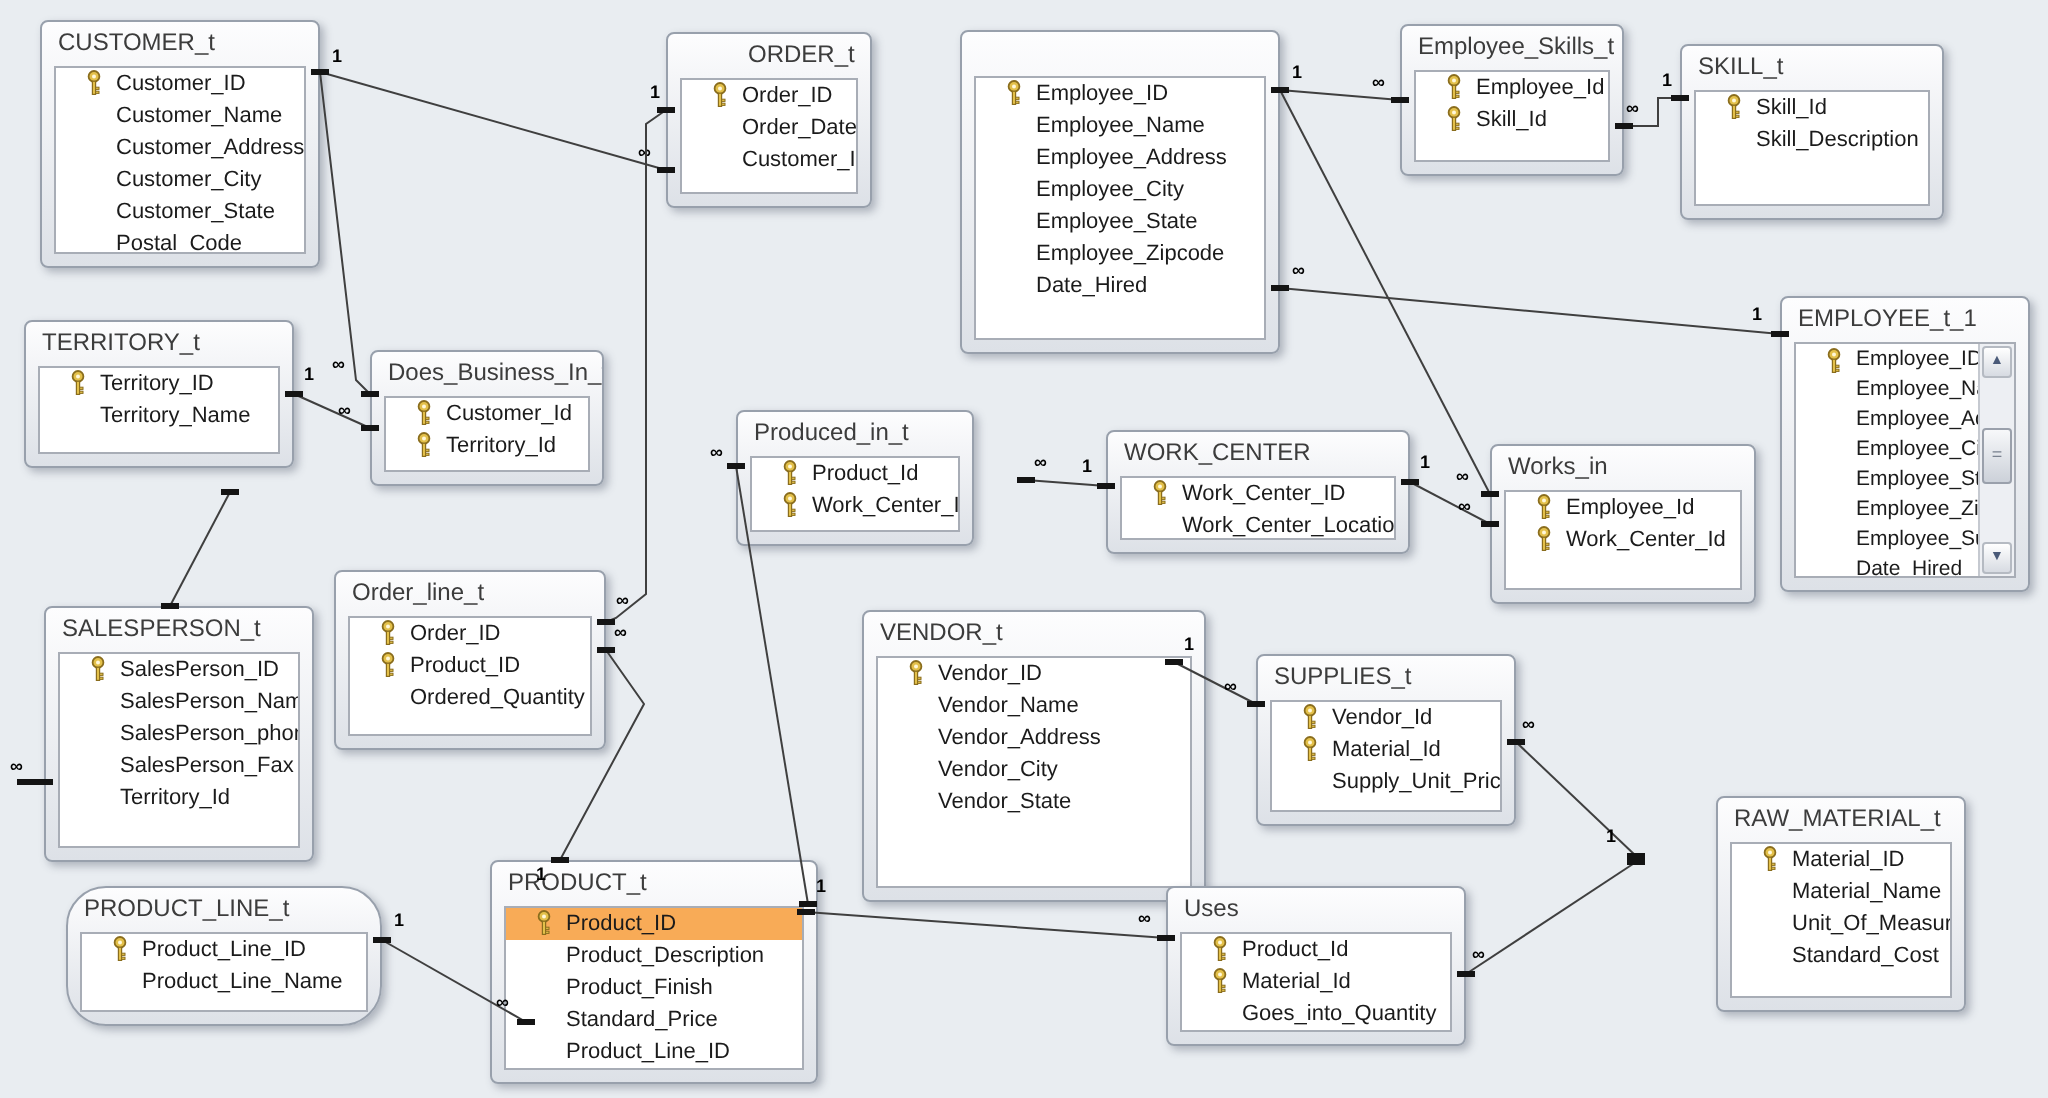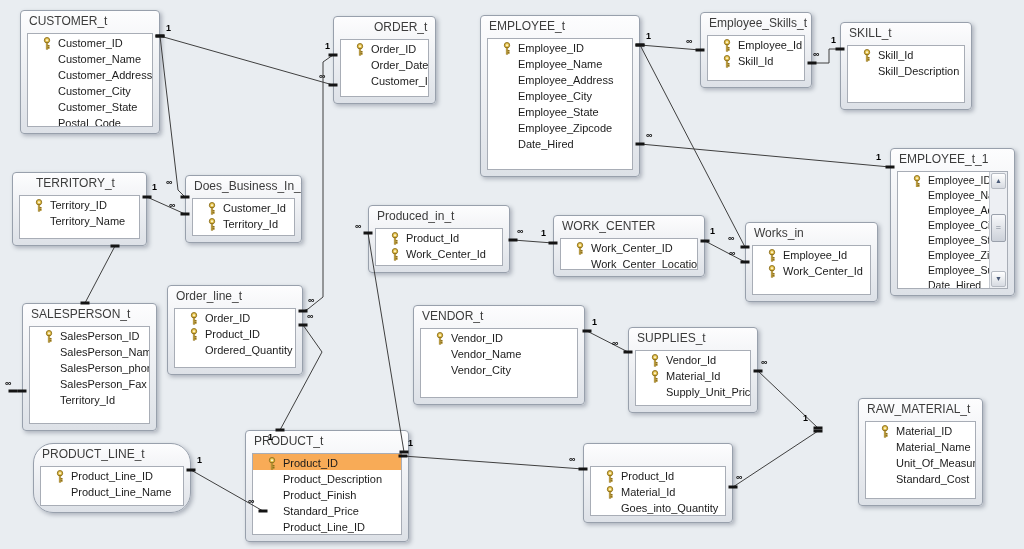--- a/index.html
+++ b/index.html
@@ -45,21 +45,21 @@
               <rect x="5.8" y="8.6" width="1.7" height="1.1" fill="#e3c04a" stroke="#8a6d1d" stroke-width="0.5"></rect>
               <rect x="5.8" y="10.6" width="1.7" height="1.1" fill="#e3c04a" stroke="#8a6d1d" stroke-width="0.5"></rect>
             </svg></span><span class="fname">Customer_ID</span></div>
         <div class="field-row"><span class="key-slot"></span><span class="fname">Customer_Name</span></div>
         <div class="field-row"><span class="key-slot"></span><span class="fname">Customer_Address</span></div>
         <div class="field-row"><span class="key-slot"></span><span class="fname">Customer_City</span></div>
         <div class="field-row"><span class="key-slot"></span><span class="fname">Customer_State</span></div>
         <div class="field-row"><span class="key-slot"></span><span class="fname">Postal_Code</span></div>
       </div>
     </div>
-    <div class="table" style="left: 12px; top: 172px; width: 135px; height: 74px; padding-left: 15px;">
+    <div class="table" style="left: 12px; top: 160px; width: 135px; height: 74px;">
       <div class="table-title">TERRITORY_t</div>
       <div class="table-body">
         <div class="field-row"><span class="key-slot"><svg width="10" height="13" viewBox="0 0 10 13" aria-hidden="true">
               <circle cx="5" cy="3.2" r="2.7" fill="#e3c04a" stroke="#8a6d1d" stroke-width="0.9"></circle>
               <circle cx="5" cy="3.2" r="1" fill="#fff7d9" stroke="none"></circle>
               <rect x="4.2" y="5.6" width="1.6" height="6.6" fill="#e3c04a" stroke="#8a6d1d" stroke-width="0.6"></rect>
               <rect x="5.8" y="8.6" width="1.7" height="1.1" fill="#e3c04a" stroke="#8a6d1d" stroke-width="0.5"></rect>
               <rect x="5.8" y="10.6" width="1.7" height="1.1" fill="#e3c04a" stroke="#8a6d1d" stroke-width="0.5"></rect>
             </svg></span><span class="fname">Territory_ID</span></div>
         <div class="field-row"><span class="key-slot"></span><span class="fname">Territory_Name</span></div>
@@ -156,55 +156,56 @@
               <rect x="4.2" y="5.6" width="1.6" height="6.6" fill="#e3c04a" stroke="#8a6d1d" stroke-width="0.6"></rect>
               <rect x="5.8" y="8.6" width="1.7" height="1.1" fill="#e3c04a" stroke="#8a6d1d" stroke-width="0.5"></rect>
               <rect x="5.8" y="10.6" width="1.7" height="1.1" fill="#e3c04a" stroke="#8a6d1d" stroke-width="0.5"></rect>
             </svg></span><span class="fname">Product_ID</span></div>
         <div class="field-row"><span class="key-slot"></span><span class="fname">Product_Description</span></div>
         <div class="field-row"><span class="key-slot"></span><span class="fname">Product_Finish</span></div>
         <div class="field-row"><span class="key-slot"></span><span class="fname">Standard_Price</span></div>
         <div class="field-row"><span class="key-slot"></span><span class="fname">Product_Line_ID</span></div>
       </div>
     </div>
-    <div class="table" style="left: 368px; top: 205px; width: 142px; height: 68px;">
+    <div class="table" style="left: 368px; top: 205px; width: 119px; height: 68px;">
       <div class="table-title">Produced_in_t</div>
       <div class="table-body">
         <div class="field-row"><span class="key-slot"><svg width="10" height="13" viewBox="0 0 10 13" aria-hidden="true">
               <circle cx="5" cy="3.2" r="2.7" fill="#e3c04a" stroke="#8a6d1d" stroke-width="0.9"></circle>
               <circle cx="5" cy="3.2" r="1" fill="#fff7d9" stroke="none"></circle>
               <rect x="4.2" y="5.6" width="1.6" height="6.6" fill="#e3c04a" stroke="#8a6d1d" stroke-width="0.6"></rect>
               <rect x="5.8" y="8.6" width="1.7" height="1.1" fill="#e3c04a" stroke="#8a6d1d" stroke-width="0.5"></rect>
               <rect x="5.8" y="10.6" width="1.7" height="1.1" fill="#e3c04a" stroke="#8a6d1d" stroke-width="0.5"></rect>
             </svg></span><span class="fname">Product_Id</span></div>
         <div class="field-row"><span class="key-slot"><svg width="10" height="13" viewBox="0 0 10 13" aria-hidden="true">
               <circle cx="5" cy="3.2" r="2.7" fill="#e3c04a" stroke="#8a6d1d" stroke-width="0.9"></circle>
               <circle cx="5" cy="3.2" r="1" fill="#fff7d9" stroke="none"></circle>
               <rect x="4.2" y="5.6" width="1.6" height="6.6" fill="#e3c04a" stroke="#8a6d1d" stroke-width="0.6"></rect>
               <rect x="5.8" y="8.6" width="1.7" height="1.1" fill="#e3c04a" stroke="#8a6d1d" stroke-width="0.5"></rect>
               <rect x="5.8" y="10.6" width="1.7" height="1.1" fill="#e3c04a" stroke="#8a6d1d" stroke-width="0.5"></rect>
             </svg></span><span class="fname">Work_Center_Id</span></div>
       </div>
     </div>
-    <div class="table" style="left: 413px; top: 305px; width: 172px; height: 100px;">
+    <div class="table" style="left: 431px; top: 305px; width: 172px; height: 146px;">
       <div class="table-title">VENDOR_t</div>
       <div class="table-body">
         <div class="field-row"><span class="key-slot"><svg width="10" height="13" viewBox="0 0 10 13" aria-hidden="true">
               <circle cx="5" cy="3.2" r="2.7" fill="#e3c04a" stroke="#8a6d1d" stroke-width="0.9"></circle>
               <circle cx="5" cy="3.2" r="1" fill="#fff7d9" stroke="none"></circle>
               <rect x="4.2" y="5.6" width="1.6" height="6.6" fill="#e3c04a" stroke="#8a6d1d" stroke-width="0.6"></rect>
               <rect x="5.8" y="8.6" width="1.7" height="1.1" fill="#e3c04a" stroke="#8a6d1d" stroke-width="0.5"></rect>
               <rect x="5.8" y="10.6" width="1.7" height="1.1" fill="#e3c04a" stroke="#8a6d1d" stroke-width="0.5"></rect>
             </svg></span><span class="fname">Vendor_ID</span></div>
         <div class="field-row"><span class="key-slot"></span><span class="fname">Vendor_Name</span></div>
+        <div class="field-row"><span class="key-slot"></span><span class="fname">Vendor_Address</span></div>
         <div class="field-row"><span class="key-slot"></span><span class="fname">Vendor_City</span></div>
+        <div class="field-row"><span class="key-slot"></span><span class="fname">Vendor_State</span></div>
       </div>
     </div>
     <div class="table" style="left: 480px; top: 15px; width: 160px; height: 162px;">
-      <div class="table-title">EMPLOYEE_t</div>
       <div class="table-body">
         <div class="field-row"><span class="key-slot"><svg width="10" height="13" viewBox="0 0 10 13" aria-hidden="true">
               <circle cx="5" cy="3.2" r="2.7" fill="#e3c04a" stroke="#8a6d1d" stroke-width="0.9"></circle>
               <circle cx="5" cy="3.2" r="1" fill="#fff7d9" stroke="none"></circle>
               <rect x="4.2" y="5.6" width="1.6" height="6.6" fill="#e3c04a" stroke="#8a6d1d" stroke-width="0.6"></rect>
               <rect x="5.8" y="8.6" width="1.7" height="1.1" fill="#e3c04a" stroke="#8a6d1d" stroke-width="0.5"></rect>
               <rect x="5.8" y="10.6" width="1.7" height="1.1" fill="#e3c04a" stroke="#8a6d1d" stroke-width="0.5"></rect>
             </svg></span><span class="fname">Employee_ID</span></div>
         <div class="field-row"><span class="key-slot"></span><span class="fname">Employee_Name</span></div>
         <div class="field-row"><span class="key-slot"></span><span class="fname">Employee_Address</span></div>
@@ -221,20 +222,21 @@
               <circle cx="5" cy="3.2" r="2.7" fill="#e3c04a" stroke="#8a6d1d" stroke-width="0.9"></circle>
               <circle cx="5" cy="3.2" r="1" fill="#fff7d9" stroke="none"></circle>
               <rect x="4.2" y="5.6" width="1.6" height="6.6" fill="#e3c04a" stroke="#8a6d1d" stroke-width="0.6"></rect>
               <rect x="5.8" y="8.6" width="1.7" height="1.1" fill="#e3c04a" stroke="#8a6d1d" stroke-width="0.5"></rect>
               <rect x="5.8" y="10.6" width="1.7" height="1.1" fill="#e3c04a" stroke="#8a6d1d" stroke-width="0.5"></rect>
             </svg></span><span class="fname">Work_Center_ID</span></div>
         <div class="field-row"><span class="key-slot"></span><span class="fname">Work_Center_Location</span></div>
       </div>
     </div>
     <div class="table" style="left: 583px; top: 443px; width: 150px; height: 80px;">
+      <div class="table-title">Uses</div>
       <div class="table-body">
         <div class="field-row"><span class="key-slot"><svg width="10" height="13" viewBox="0 0 10 13" aria-hidden="true">
               <circle cx="5" cy="3.2" r="2.7" fill="#e3c04a" stroke="#8a6d1d" stroke-width="0.9"></circle>
               <circle cx="5" cy="3.2" r="1" fill="#fff7d9" stroke="none"></circle>
               <rect x="4.2" y="5.6" width="1.6" height="6.6" fill="#e3c04a" stroke="#8a6d1d" stroke-width="0.6"></rect>
               <rect x="5.8" y="8.6" width="1.7" height="1.1" fill="#e3c04a" stroke="#8a6d1d" stroke-width="0.5"></rect>
               <rect x="5.8" y="10.6" width="1.7" height="1.1" fill="#e3c04a" stroke="#8a6d1d" stroke-width="0.5"></rect>
             </svg></span><span class="fname">Product_Id</span></div>
         <div class="field-row"><span class="key-slot"><svg width="10" height="13" viewBox="0 0 10 13" aria-hidden="true">
               <circle cx="5" cy="3.2" r="2.7" fill="#e3c04a" stroke="#8a6d1d" stroke-width="0.9"></circle>

